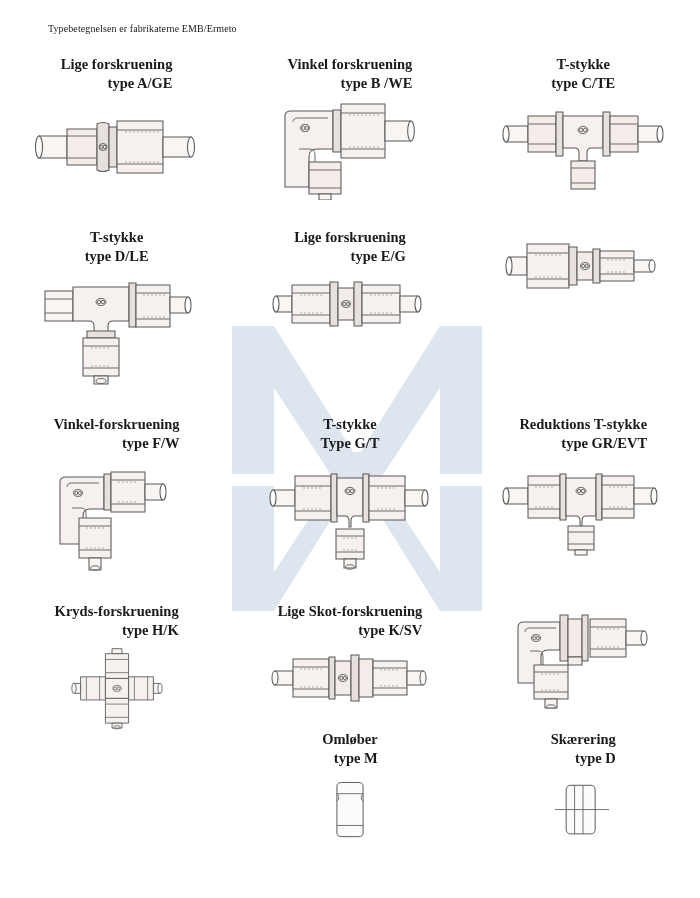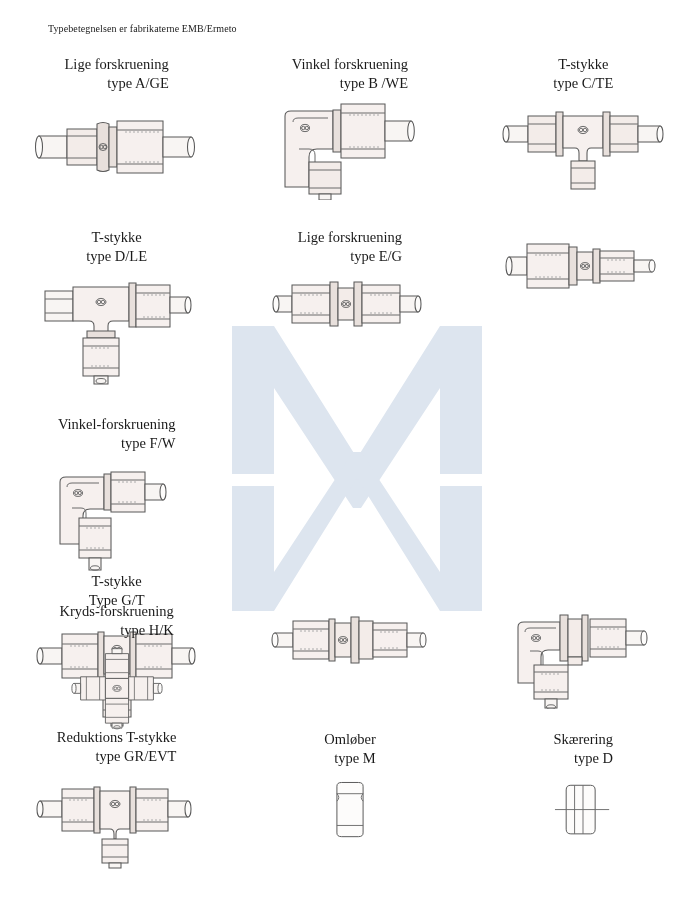--- a/index.html
+++ b/index.html
@@ -38,20 +38,21 @@
     z-index: 5;
   }
 
   
   #grid {
     position: absolute;
     left: 0;
     top: 55px;
     width: 576px;
     z-index: 4;
+    font-weight: bold;
   }
   .fit-row {
     display: flex;
     width: 700px;
   }
   .fit-cell {
     width: 233.3px;
     display: flex;
     flex-direction: column;
     align-items: center;
@@ -68,21 +69,21 @@
   .cap .l2 { display: block; text-align: right; }
 
   .art {
     margin-top: 7px;
     display: block;
   }
 
   
   .row-1 { height: 173px; }
   .row-2 { height: 187px; }
-  .row-3 { height: 187px; flex-direction: column; }
+  .row-3 { height: 187px; }
   .row-4 { height: 128px; }
   .row-5 { height: 120px; }
 
   .row-5 .fit-cell { width: 233.3px; }
 
   
   .ln   { stroke: #6b6b6b; stroke-width: 1; fill: none; }
   .ln-d { stroke: #9a9a9a; stroke-width: 0.8; fill: none; stroke-dasharray: 2 2; }
   .bd   { stroke: #595959; stroke-width: 1.05; }
   .body-fill { fill: #f6f0ee; }
@@ -405,20 +406,22 @@
 
         <path class="ln bd body-fill" d="M46 38 h28 v24 h-28 z"></path>
         <ellipse class="ln" cx="60" cy="50" rx="5" ry="3.6" fill="#efe8e4"></ellipse>
         <circle class="ln" cx="58" cy="50" r="1.7"></circle>
         <circle class="ln" cx="62" cy="50" r="1.7"></circle>
       </svg>
     </div>
 
     <div class="fit-cell">
       <div class="cap">
+        <span class="l1">Lige Skot-forskruening</span>
+        <span class="l2">type K/SV</span>
       </div>
       <svg class="art" width="165" height="62" viewBox="0 0 165 62">
         <path class="ln bd tube-fill" d="M8 24 h18 v14 h-18 z"></path>
         <ellipse class="ln bd white-fill" cx="8" cy="31" rx="3" ry="7"></ellipse>
         <path class="ln bd body-fill" d="M26 12 h36 v38 h-36 z"></path>
         <path class="ln" d="M26 20 h36 M26 42 h36"></path>
         <path class="ln-d" d="M33 22 h22 M33 40 h22"></path>
         <path class="ln bd dark-fill" d="M62 10 h6 v42 h-6 z"></path>
         <path class="ln bd nut-fill" d="M68 14 h16 v34 h-16 z"></path>
         <ellipse class="ln" cx="76" cy="31" rx="4.5" ry="3.4" fill="#efe8e4"></ellipse>

